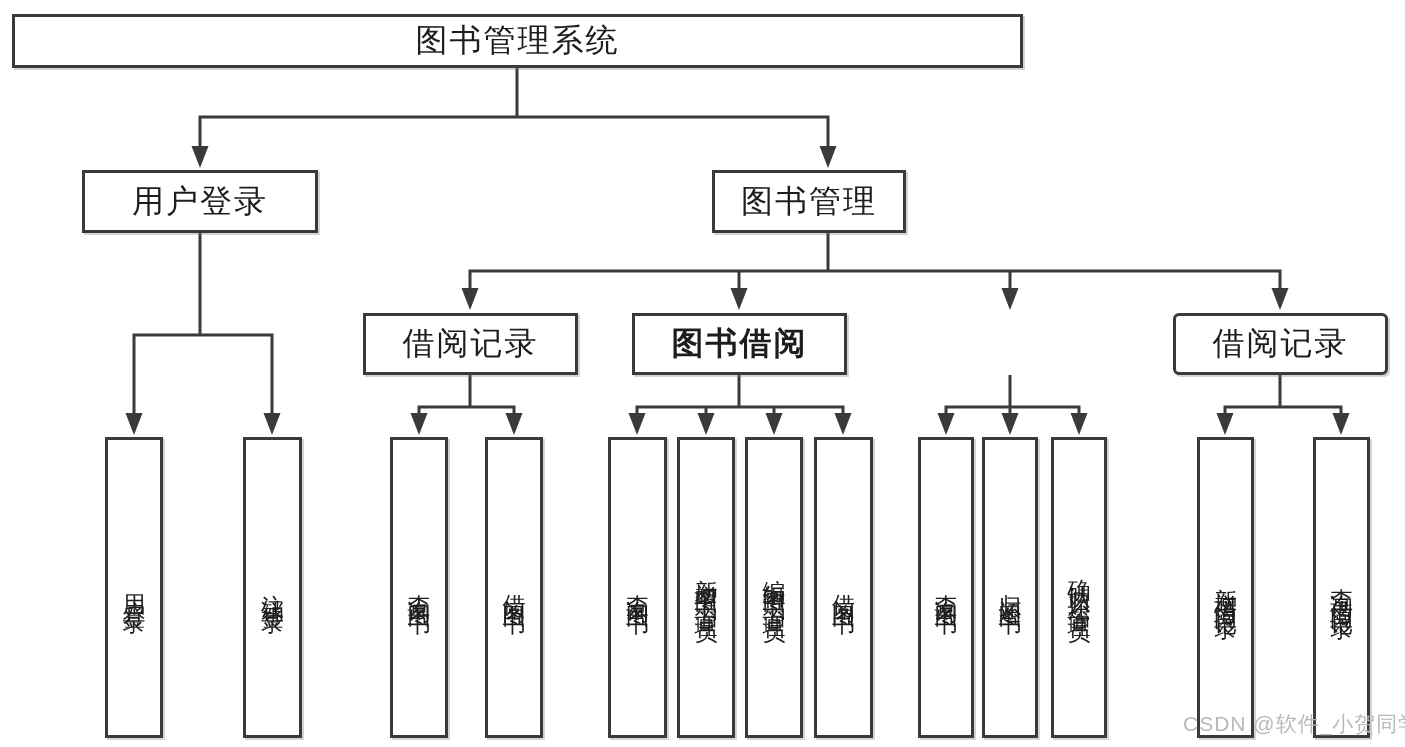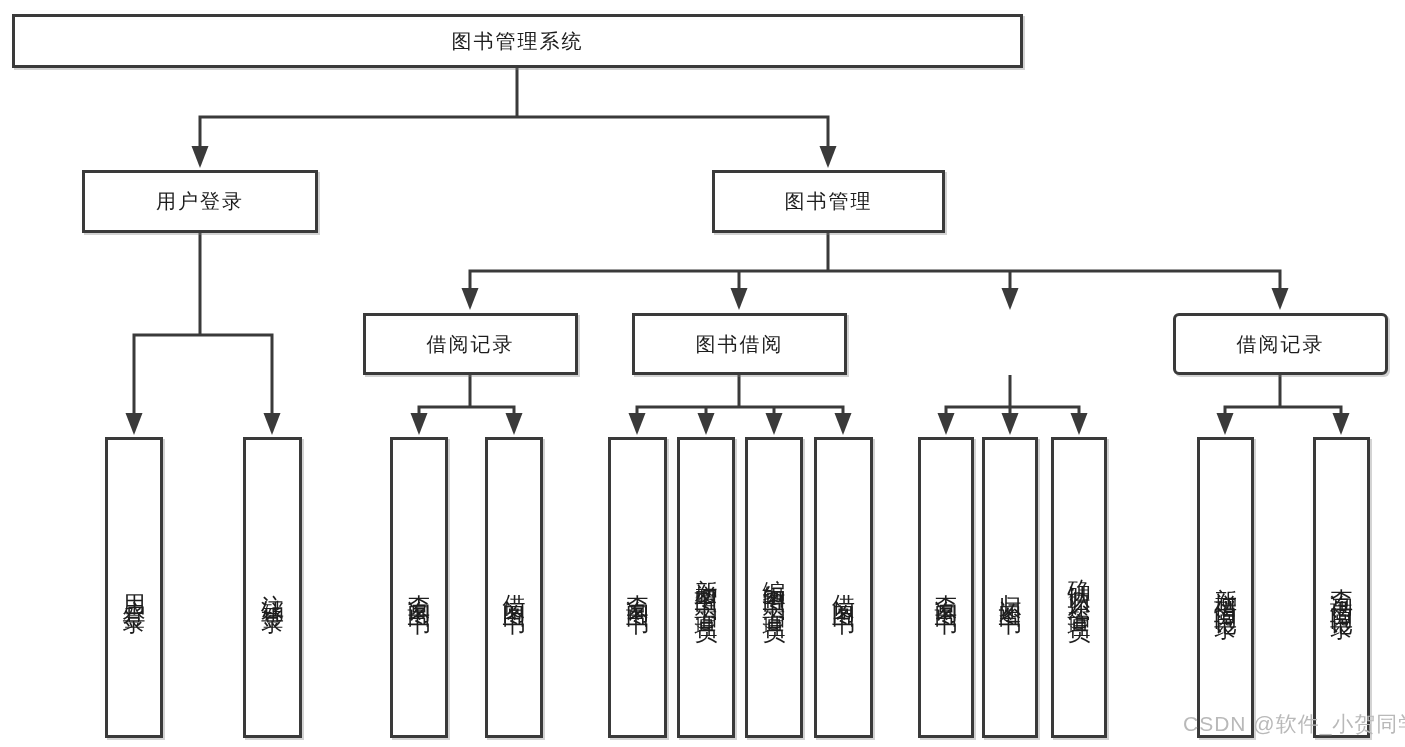--- a/index.html
+++ b/index.html
@@ -23,21 +23,21 @@
     border: 3px solid #3a3a3a;
     background: #ffffff;
     box-shadow: 2px 2px 0 rgba(130,130,130,0.35);
     display: flex;
     align-items: center;
     justify-content: center;
     z-index: 2;
   }
   .node span {
     color: #1d1d1d;
-    font-size: 20px;
+    font-size: 32px;
     letter-spacing: 2px;
     white-space: nowrap;
   }
   .node.leaf span {
     writing-mode: vertical-lr;
     text-orientation: mixed;
     font-size: 23px;
     letter-spacing: 6px;
     line-height: 1;
     white-space: normal;
@@ -98,28 +98,28 @@
     </g>
   </svg>
 
   <div class="node" style="left:12px; top:14px; width:1011px; height:54px;">
     <span>图书管理系统</span>
   </div>
 
   <div class="node" style="left:82px; top:170px; width:236px; height:63px;">
     <span>用户登录</span>
   </div>
-  <div class="node" style="left:712px; top:170px; width:233px; height:63px;">
+  <div class="node" style="left:712px; top:170px; width:194px; height:63px;">
     <span>图书管理</span>
   </div>
 
   <div class="node" style="left:363px; top:313px; width:215px; height:62px;">
     <span>借阅记录</span>
   </div>
-  <div class="node" style="left:632px; top:313px; width:215px; height:62px;">
+  <div class="node" style="left:632px; top:313px; width:215px; height:62px;font-weight:bold;">
     <span>图书借阅</span>
   </div>
   <div class="node" style="left:1173px; top:313px; width:215px; height:62px;border-radius:6px;">
     <span>借阅记录</span>
   </div>
 
   <div class="node leaf" style="left:105px; top:437px; width:58px; height:301px;">
     <span>用户登录</span>
   </div>
   <div class="node leaf" style="left:243px; top:437px; width:59px; height:301px;">

